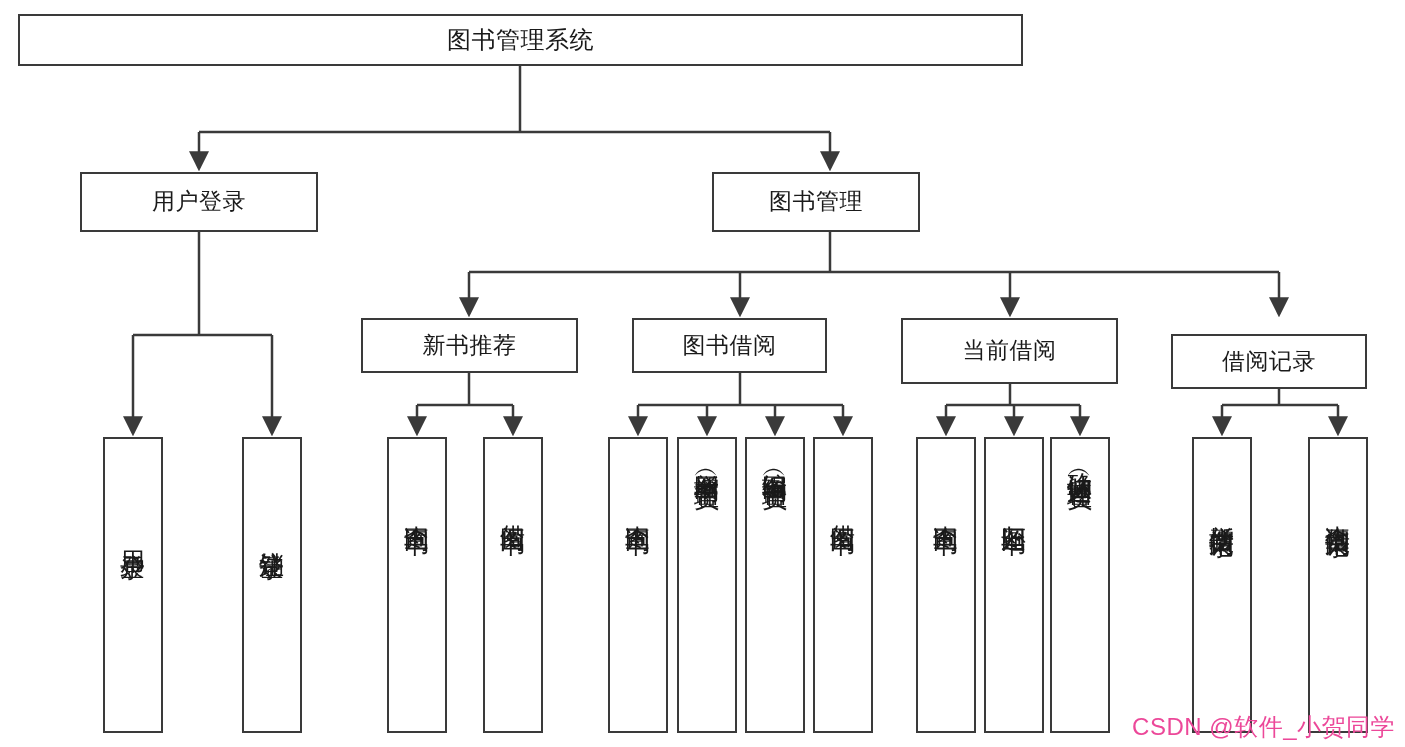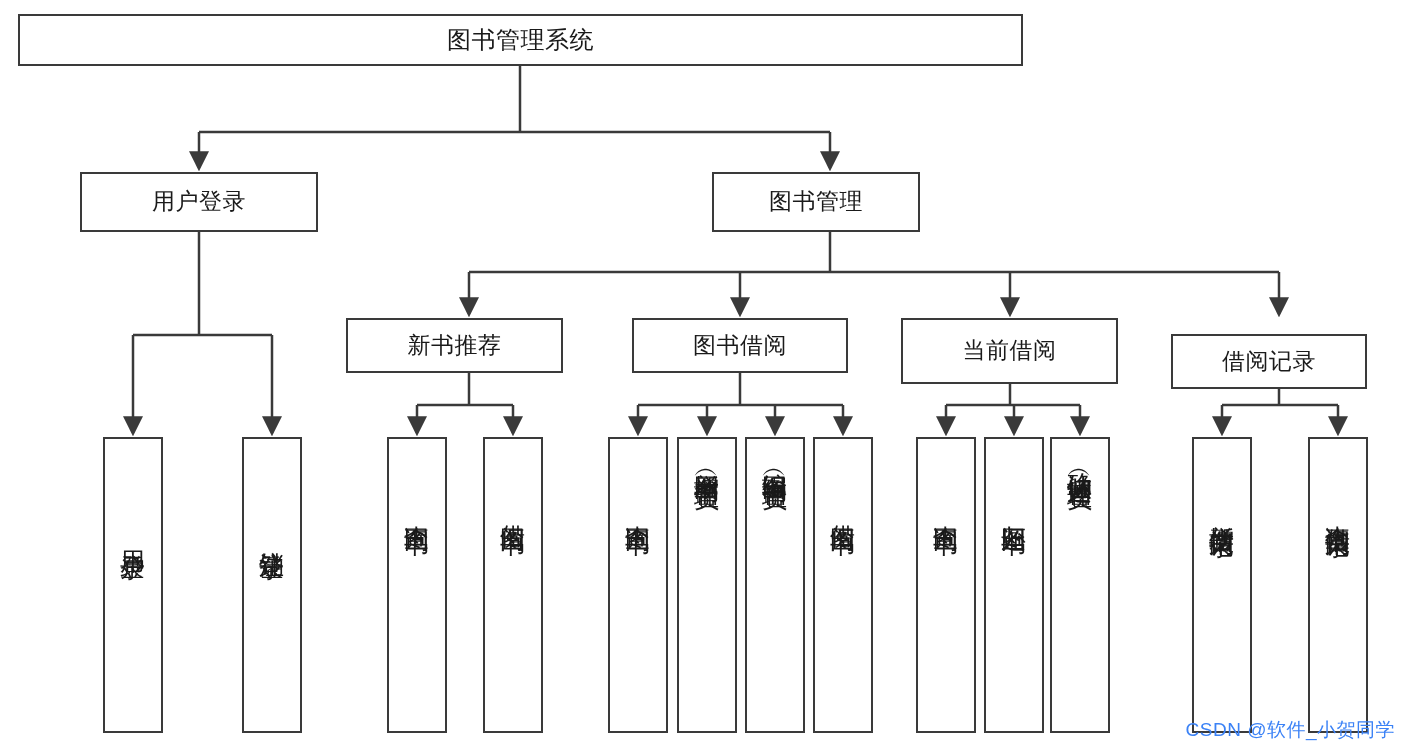--- a/index.html
+++ b/index.html
@@ -71,22 +71,22 @@
   .node.vert.midlow .node-label {
     padding-top: 78px;
   }
   .node.vert.high .node-label {
     padding-top: 0px;
   }
   #watermark {
     position: absolute;
     right: 10px;
     bottom: 4px;
-    font-size: 19px;
-    color: #3b82f6;
+    font-size: 24px;
+    color: #ec4899;
     letter-spacing: 0.5px;
     white-space: nowrap;
     user-select: none;
   }
 </style>
 </head>
 <body>
 
 <div id="diagram-root">
 
@@ -144,24 +144,24 @@
     <span class="node-label">图书管理系统</span>
   </div>
 
   <div class="node horiz" style="left:80px; top:172px; width:238px; height:60px;">
     <span class="node-label">用户登录</span>
   </div>
   <div class="node horiz" style="left:712px; top:172px; width:208px; height:60px;">
     <span class="node-label">图书管理</span>
   </div>
 
-  <div class="node horiz" style="left:346px; top:318px; width:217px; height:55px;">
+  <div class="node horiz" style="left:361px; top:318px; width:217px; height:55px;">
     <span class="node-label">新书推荐</span>
   </div>
-  <div class="node horiz" style="left:632px; top:318px; width:216px; height:55px;">
+  <div class="node horiz" style="left:632px; top:318px; width:195px; height:55px;">
     <span class="node-label">图书借阅</span>
   </div>
   <div class="node horiz" style="left:901px; top:318px; width:217px; height:66px;">
     <span class="node-label">当前借阅</span>
   </div>
   <div class="node horiz" style="left:1171px; top:334px; width:196px; height:55px;">
     <span class="node-label">借阅记录</span>
   </div>
 
   <div class="node vert midlow" style="left:103px; top:437px; width:60px; height:296px;">

